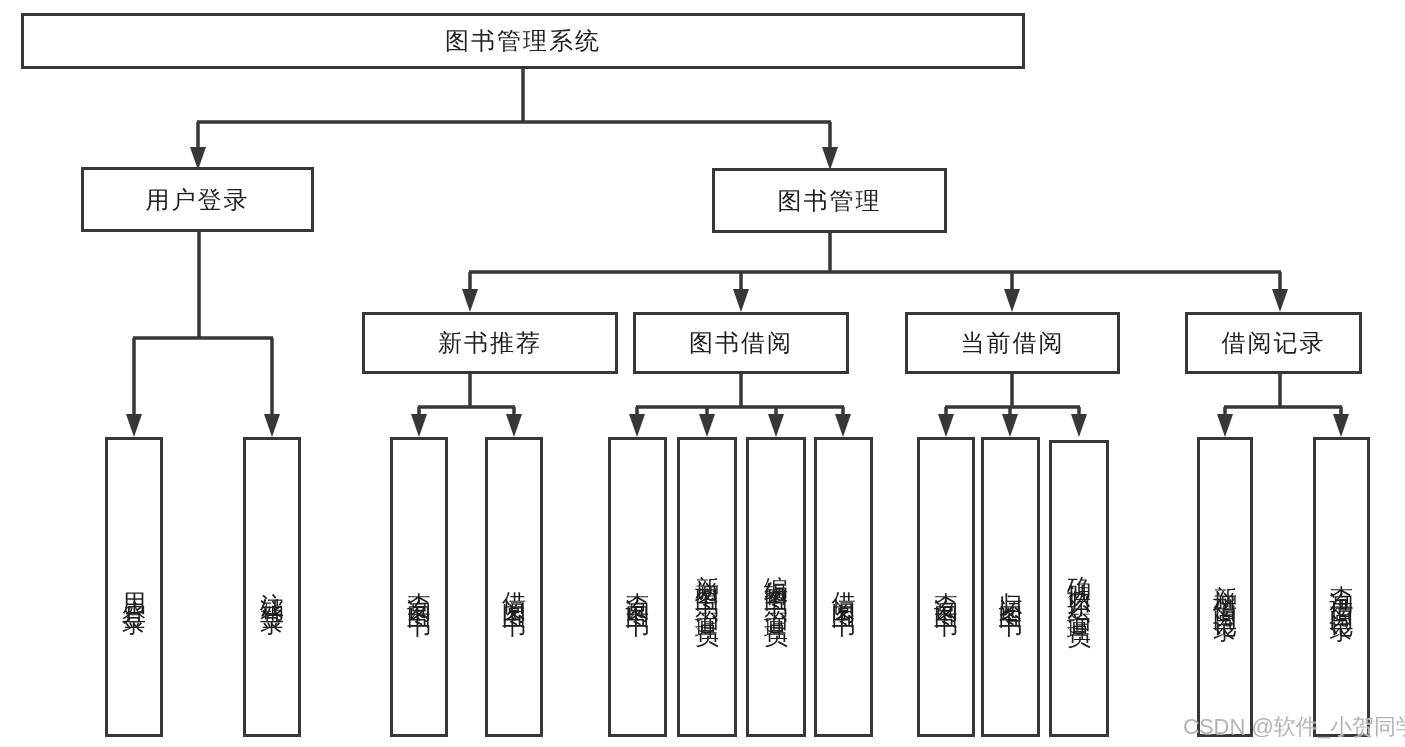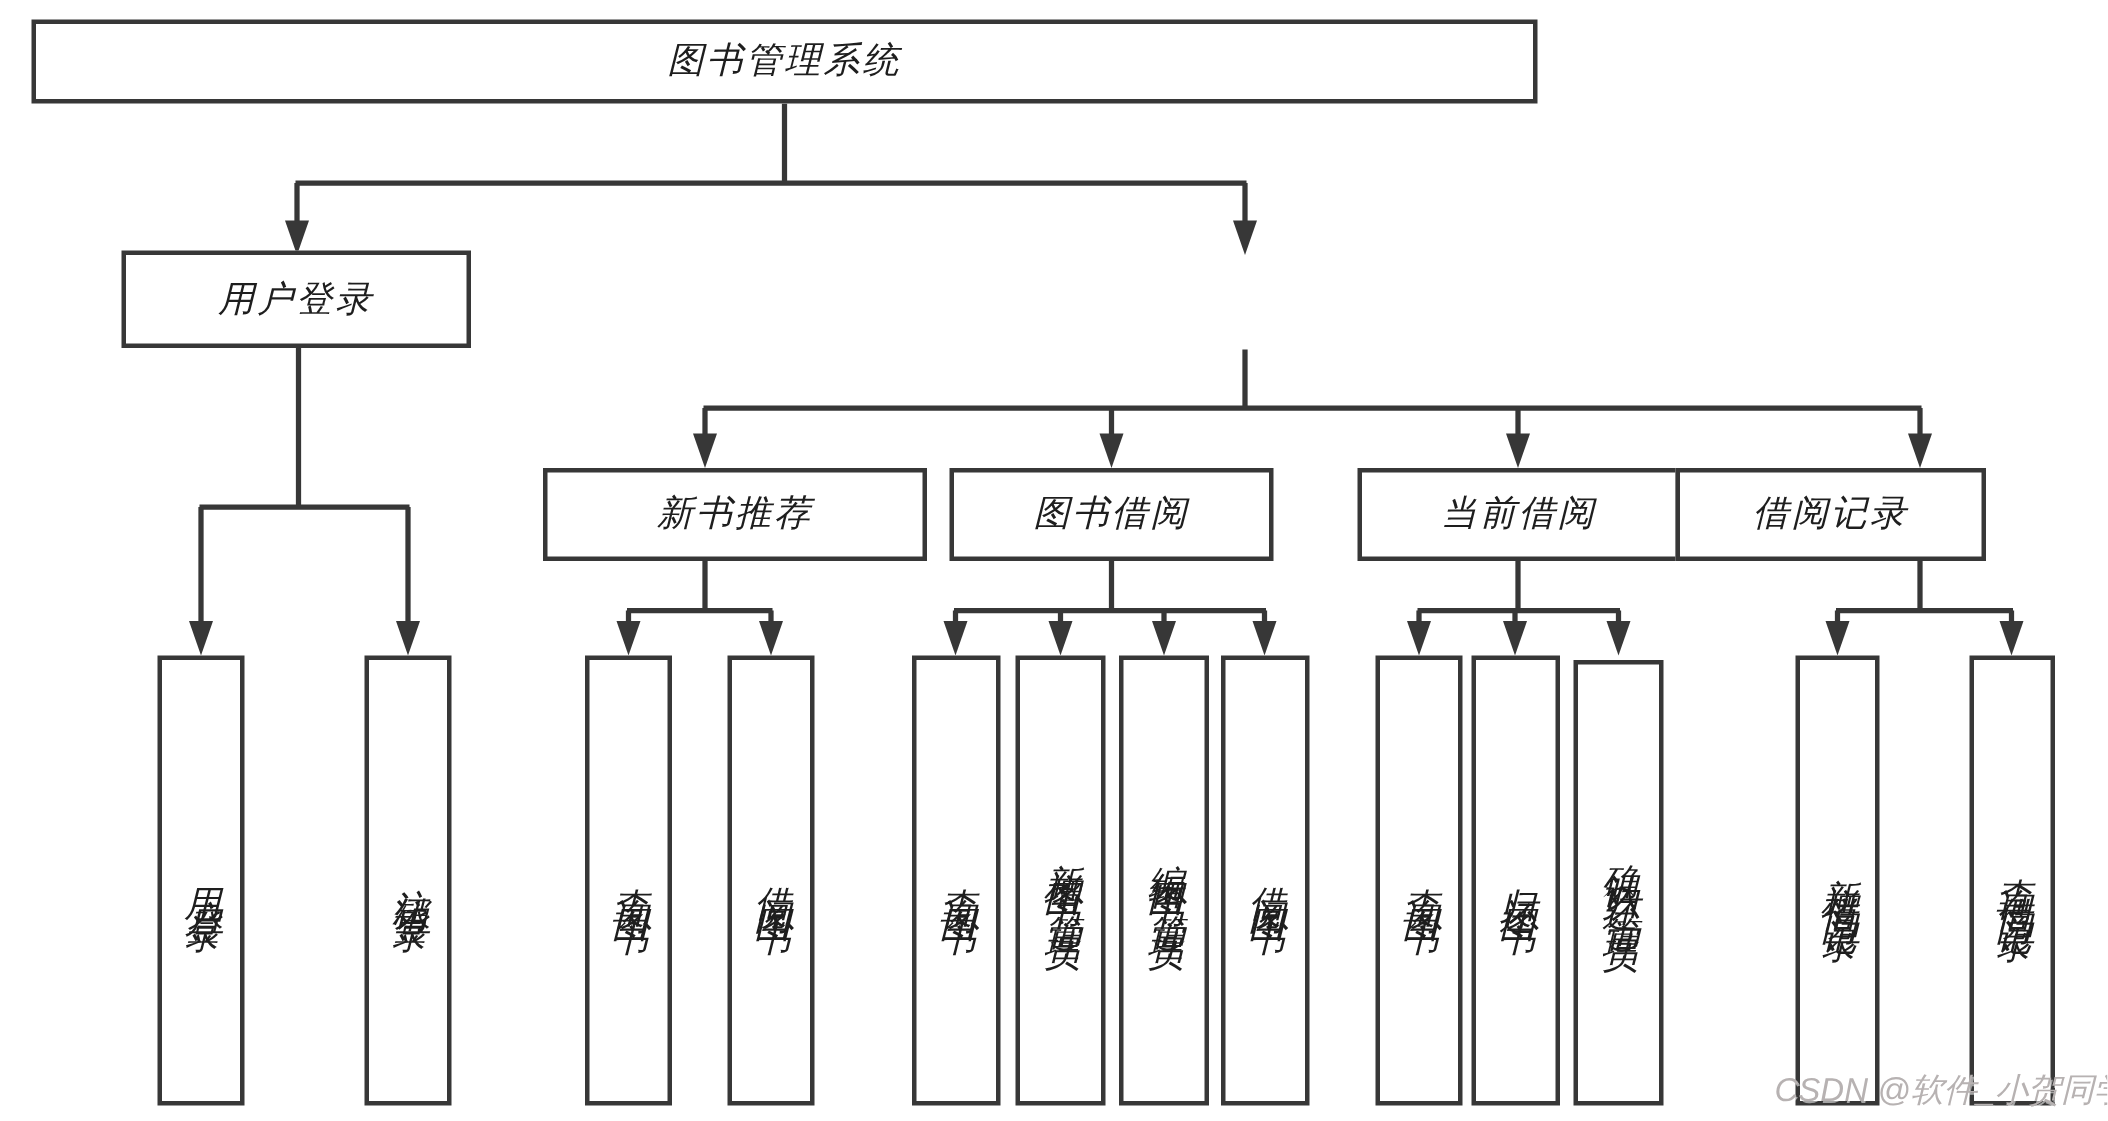--- a/index.html
+++ b/index.html
@@ -7,21 +7,20 @@
     padding: 0;
     background: #ffffff;
     font-family: "Liberation Sans", sans-serif;
   }
   #canvas {
     position: relative;
     width: 1405px;
     height: 747px;
     background: #ffffff;
     overflow: hidden;
-    font-style: italic;
   }
   #connectors {
     position: absolute;
     left: 0;
     top: 0;
     pointer-events: none;
   }
   .node {
     position: absolute;
     box-sizing: border-box;
@@ -95,31 +94,34 @@
     </g>
   </svg>
 
   <div class="node hnode" style="left:21px; top:13px; width:1004px; height:56px">
     <span class="label">图书管理系统</span>
   </div>
 
   <div class="node hnode" style="left:81px; top:167px; width:233px; height:65px">
     <span class="label">用户登录</span>
   </div>
+  <div class="node hnode" style="left:712px; top:168px; width:235px; height:65px">
+    <span class="label">图书管理</span>
+  </div>
 
   <div class="node hnode" style="left:362px; top:312px; width:256px; height:62px">
     <span class="label">新书推荐</span>
   </div>
   <div class="node hnode" style="left:905px; top:312px; width:215px; height:62px">
     <span class="label">当前借阅</span>
   </div>
   <div class="node hnode" style="left:633px; top:312px; width:216px; height:62px">
     <span class="label">图书借阅</span>
   </div>
-  <div class="node hnode" style="left:1117px; top:312px; width:207px; height:62px">
+  <div class="node hnode" style="left:1185px; top:312px; width:177px; height:62px">
     <span class="label">借阅记录</span>
   </div>
 
   <div class="node vnode" style="left:105px; top:437px; width:58px; height:300px">
     <span class="label">用户登录</span>
   </div>
   <div class="node vnode" style="left:243px; top:437px; width:58px; height:300px">
     <span class="label">注销登录</span>
   </div>
 

